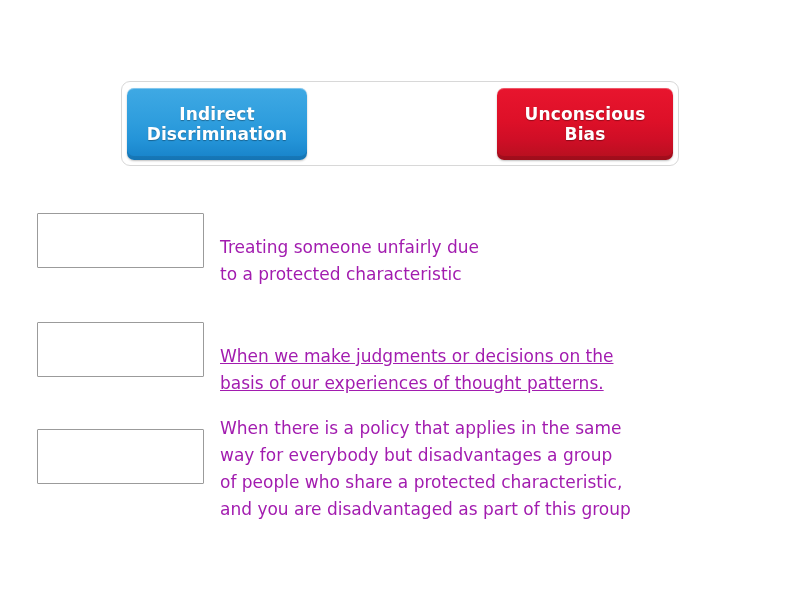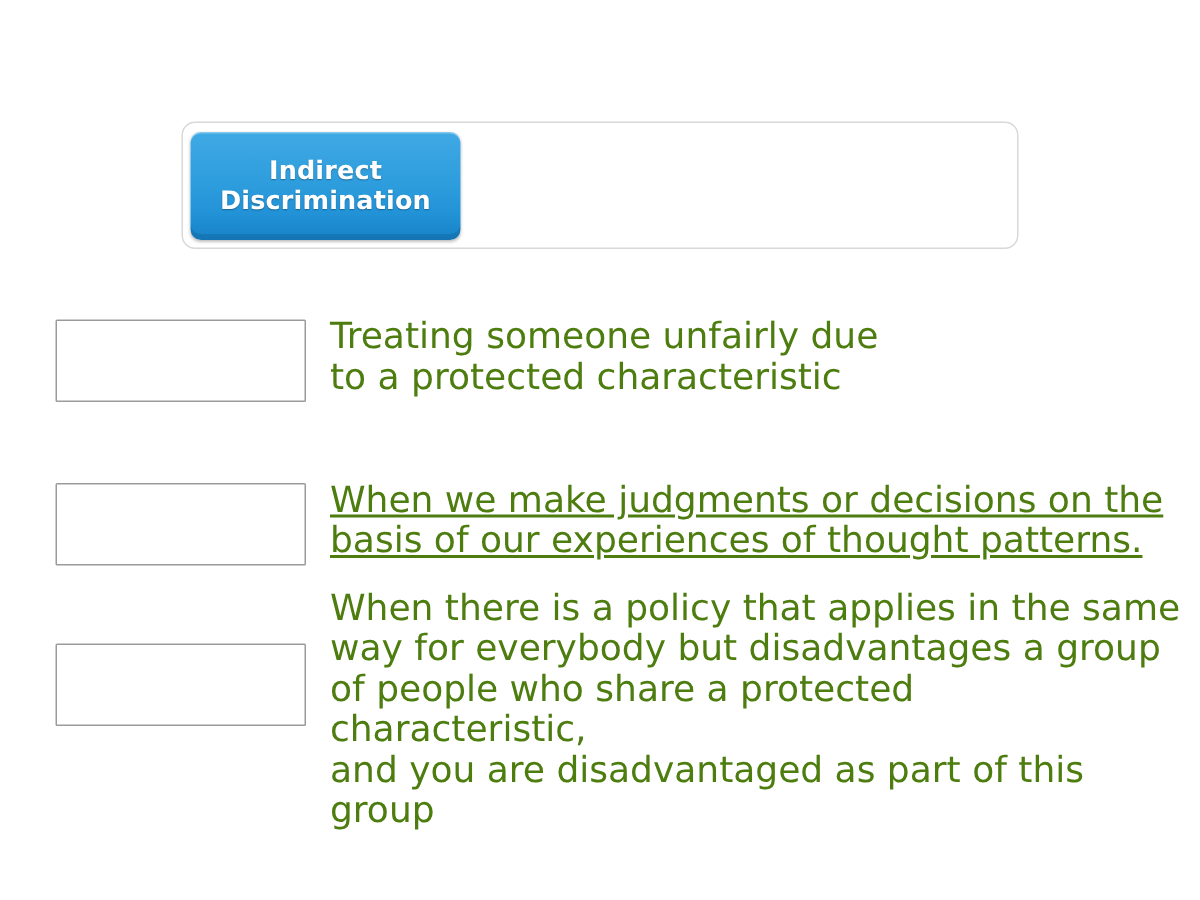--- a/index.html
+++ b/index.html
@@ -95,42 +95,45 @@
     height: 55px;
     box-sizing: border-box;
     border: 1px solid #9b9b9b;
     background: #ffffff;
     border-radius: 1px;
   }
 
   .prompt {
     position: absolute;
     left: 220px;
-    font-size: 24px;
+    font-size: 17px;
     line-height: 27px;
-    color: #4d7c0f;
+    color: #a21caf;
     white-space: pre-line;
+    margin-top: 23px;
   }
 
   
   #row-1 .dropzone { top: 213px; }
   #row-1 .prompt   { top: 211px; width: 560px; }
   
   #row-2 .dropzone { top: 322px; }
   #row-2 .prompt   { top: 320px; width: 560px; text-decoration: underline; }
   
   #row-3 .dropzone { top: 429px; }
   #row-3 .prompt   { top: 392px; width: 568px; }
 </style>
 </head>
 <body>
 
 <div class="tile-tray">
   <div class="tile tile-blue">Indirect
 Discrimination</div>
+  <div class="tile tile-red">Unconscious
+Bias</div>
 </div>
 
 <div class="rows">
 
   <div class="row" id="row-1">
     <div class="dropzone"></div>
     <div class="prompt">Treating someone unfairly due
 to a protected characteristic</div>
   </div>
 

